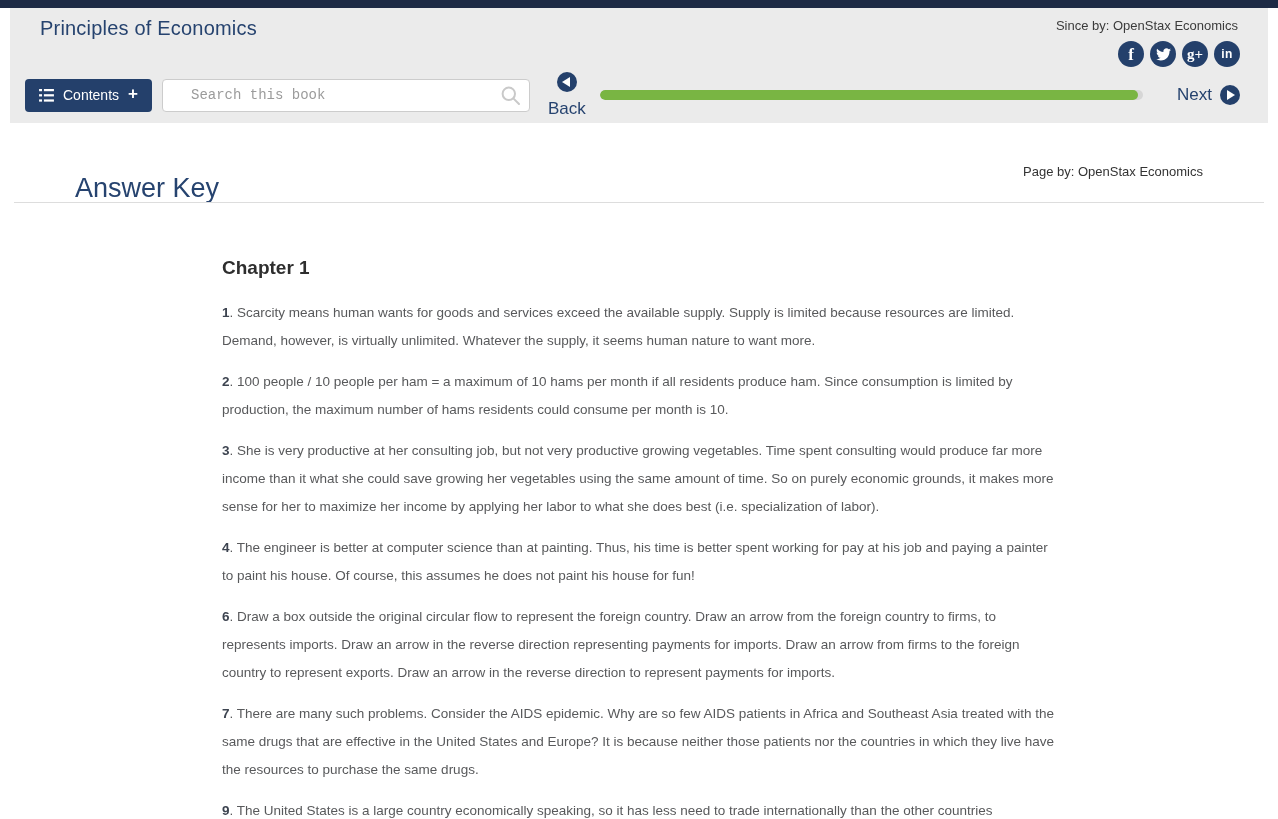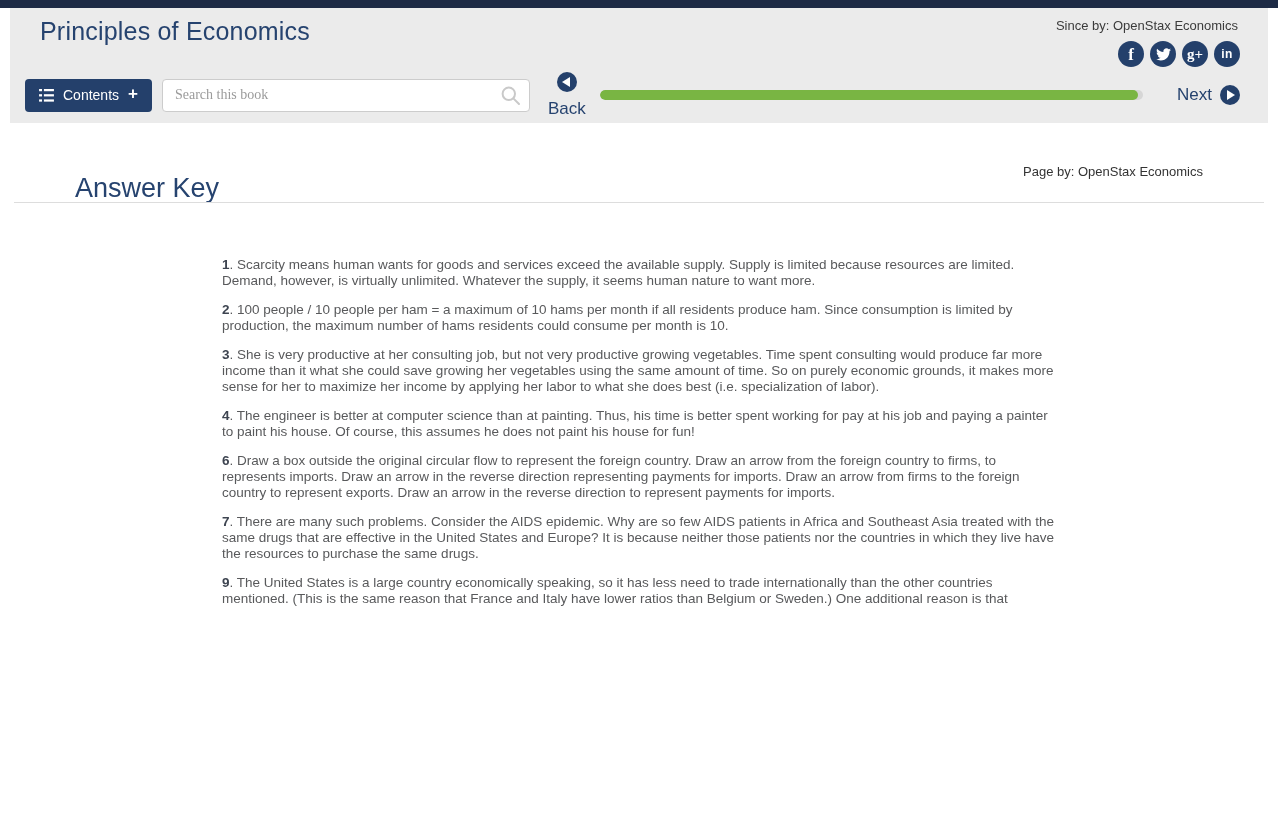--- a/index.html
+++ b/index.html
@@ -13,21 +13,21 @@
   .topbar {
     position: absolute; left: 0; top: 0; width: 1278px; height: 8px;
     background: #1d2a45;
   }
   .header {
     position: absolute; left: 10px; top: 8px; width: 1258px; height: 115px;
     background: #ebebeb;
   }
   .site-title {
     position: absolute; left: 30px; top: 9px;
-    font-size: 25px; color: #26436f; letter-spacing: 0.2px;
+    font-size: 20px; color: #26436f; letter-spacing: 0.2px;
   }
   .book-by {
     position: absolute; right: 30px; top: 10px;
     font-size: 13px; color: #3b3b3b;
   }
   .social-row {
     position: absolute; right: 28px; top: 33px;
     display: flex; gap: 6px;
   }
   .social-btn {
@@ -50,22 +50,22 @@
     display: flex; align-items: center; gap: 9px;
     cursor: pointer; font-family: "Liberation Sans", sans-serif;
   }
   .contents-btn .plus { font-size: 17px; font-weight: bold; position: relative; top: -1px; }
   .search-wrap {
     position: relative; margin-left: 10px; width: 368px; height: 33px;
   }
   .search-input {
     width: 100%; height: 100%;
     border: 1px solid #cccccc; border-radius: 4px;
-    padding: 0 38px 0 12px; font-size: 14px; color: #555;
-    font-family: Liberation Serif, serif;
+    padding: 0 38px 0 28px; font-size: 14px; color: #555;
+    font-family: Liberation Mono, monospace;
     background: #fff; outline: none;
   }
   .search-input::placeholder { color: #9b9b9b; }
   .search-icon {
     position: absolute; right: 9px; top: 6px; pointer-events: none;
   }
   .back-group {
     margin-left: 18px; display: flex; align-items: center; gap: 7px; cursor: pointer; flex-direction: column;
   }
   .nav-label { font-size: 17px; color: #26436f; }
@@ -106,21 +106,21 @@
     border: none; border-top: 1px solid #dddddd;
   }
   .article {
     position: absolute; left: 222px; top: 257px; width: 836px;
   }
   .chapter-title {
     font-size: 19px; font-weight: bold; color: #2e2e2e;
     margin-bottom: 20px;
   }
   .answer {
-    font-size: 13.5px; line-height: 16px; color: #58595b;
+    font-size: 13.5px; line-height: 28px; color: #58595b;
     margin-bottom: 13px;
   }
   .answer b { color: #3d4450; font-weight: bold; }
 </style>
 </head>
 <body>
 
 <div class="topbar"></div>
 
 <div class="header">
@@ -190,20 +190,21 @@
   </div>
 </div>
 
 <div class="page-head">
   <h1 class="page-title">Answer Key</h1>
   <div class="page-by">Page by: OpenStax Economics</div>
   <hr class="rule">
 </div>
 
 <div class="article">
+  <h2 class="chapter-title">Chapter 1</h2>
   <div>
   <p class="answer"><b>1</b><span>. Scarcity means human wants for goods and services exceed the available supply. Supply is limited because resources are limited. Demand, however, is virtually unlimited. Whatever the supply, it seems human nature to want more.</span></p>
 
   <p class="answer"><b>2</b><span>. 100 people / 10 people per ham = a maximum of 10 hams per month if all residents produce ham. Since consumption is limited by production, the maximum number of hams residents could consume per month is 10.</span></p>
 
   <p class="answer"><b>3</b><span>. She is very productive at her consulting job, but not very productive growing vegetables. Time spent consulting would produce far more income than it what she could save growing her vegetables using the same amount of time. So on purely economic grounds, it makes more sense for her to maximize her income by applying her labor to what she does best (i.e. specialization of labor).</span></p>
 
   <p class="answer"><b>4</b><span>. The engineer is better at computer science than at painting. Thus, his time is better spent working for pay at his job and paying a painter to paint his house. Of course, this assumes he does not paint his house for fun!</span></p>
 
 

